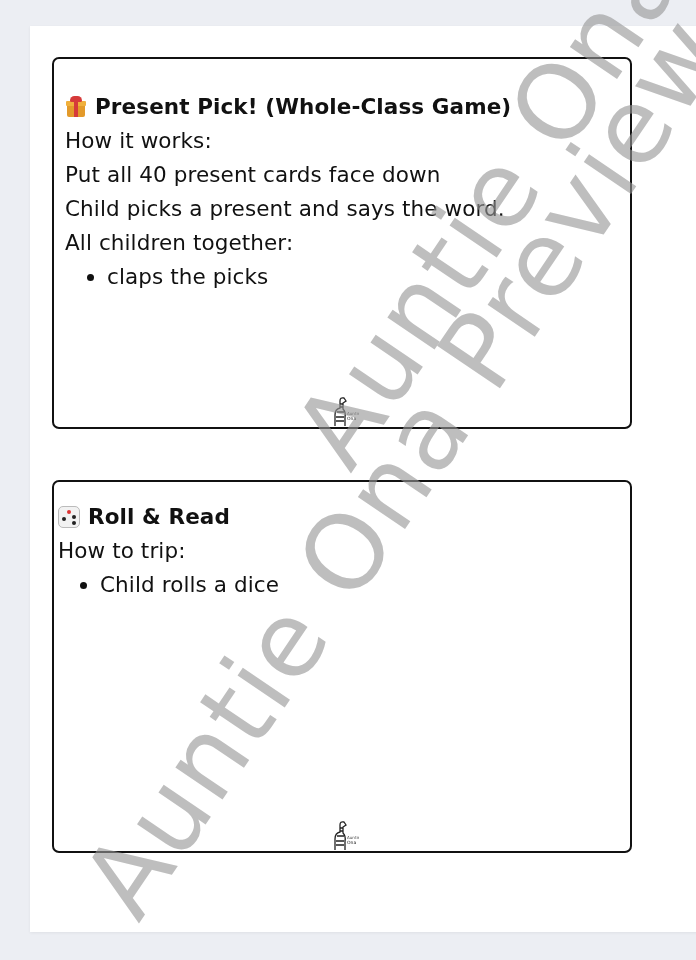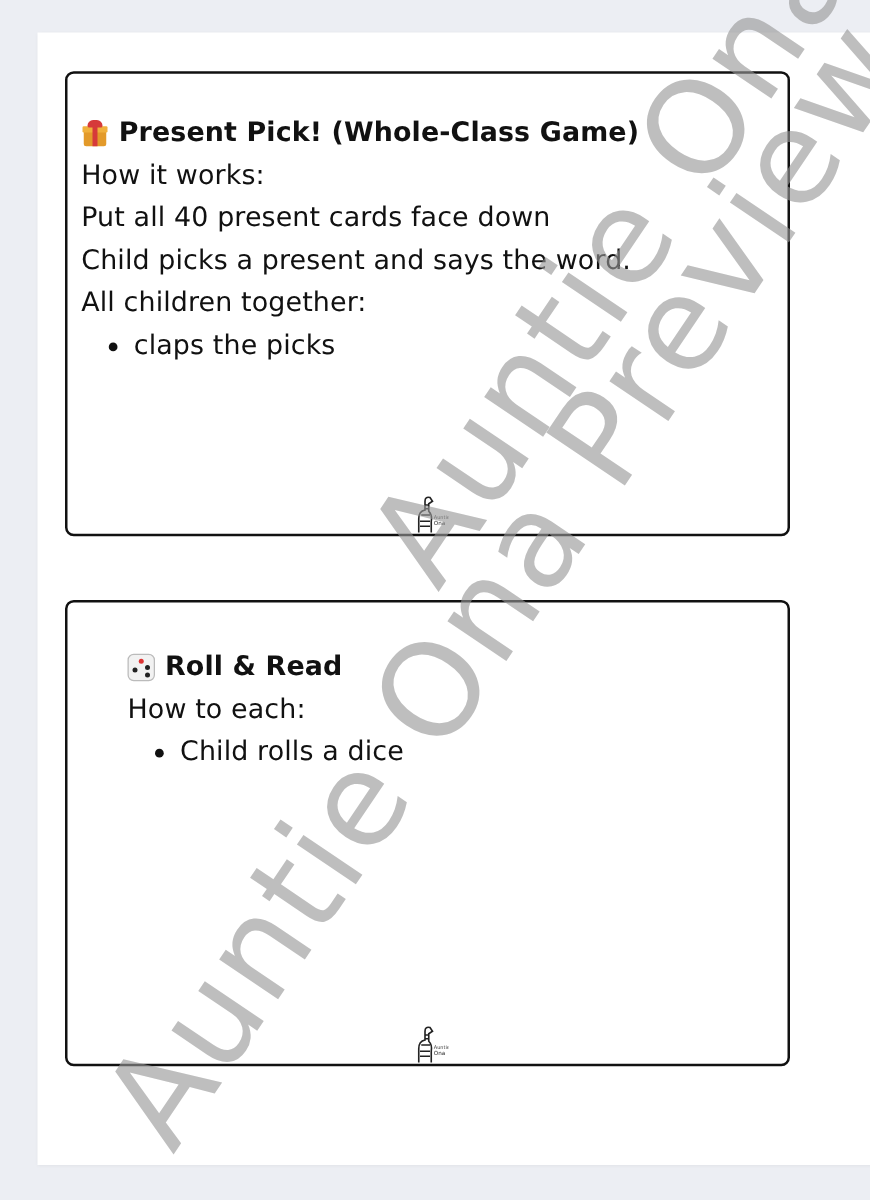--- a/index.html
+++ b/index.html
@@ -3,21 +3,21 @@
 <meta charset="utf-8">
 <style>
   html,body{margin:0;padding:0;}
   body{width:696px;height:960px;background:#eceef3;position:relative;overflow:hidden;font-family:"DejaVu Sans","Liberation Sans",sans-serif;}
   .page{position:absolute;left:30px;top:26px;width:694px;height:906px;background:#fff;box-shadow:0 1px 3px rgba(0,0,0,0.06);}
   .card{position:absolute;left:22px;width:580px;border:2.5px solid #111;border-radius:7px;box-sizing:border-box;background:#fff;}
   .card1{top:31px;height:372px;}
   .card2{top:454px;height:373px;}
   .content{position:absolute;color:#111;font-size:21.5px;line-height:34px;letter-spacing:0.1px;}
   .card1 .content{left:11px;top:31px;}
-  .card2 .content{left:4px;top:35px;margin-left:44px;}
+  .card2 .content{left:4px;top:18px;}
   .title{font-weight:bold;display:flex;align-items:center;}
   .emoji{display:inline-block;width:22px;height:22px;margin-right:8px;position:relative;}
   .gift .box{position:absolute;left:2px;top:8px;width:18px;height:13px;background:#e39a2a;border-radius:2px;}
   .gift .lid{position:absolute;left:1px;top:5px;width:20px;height:5px;background:#f0b03c;border-radius:1px;}
   .gift .rib{position:absolute;left:9px;top:5px;width:4px;height:16px;background:#d63a3a;}
   .gift .bow{position:absolute;left:5px;top:0;width:12px;height:6px;border-radius:6px 6px 2px 2px;background:#d63a3a;}
   .die{width:22px;height:22px;background:#f2f2f2;border:1px solid #bbb;border-radius:5px;box-sizing:border-box;}
   .die .pip{position:absolute;width:4px;height:4px;border-radius:50%;background:#222;}
   .die .red{background:#d33;}
   ul{margin:0;padding:0;list-style:none;}
@@ -67,21 +67,21 @@
     <div class="content">
       <div class="title">
         <span class="emoji die">
           <span class="pip red" style="left:8px;top:3px;"></span>
           <span class="pip" style="left:3px;top:10px;"></span>
           <span class="pip" style="left:13px;top:8px;"></span>
           <span class="pip" style="left:13px;top:14px;"></span>
         </span>
         <span>Roll &amp; Read</span>
       </div>
-      <div>How to each:</div>
+      <div>How to trip:</div>
       <ul>
         <li>Child rolls a dice</li>
       </ul>
     </div>
     <svg class="logo" viewBox="0 0 34 34">
       <g fill="none" stroke="#222" stroke-width="1.3">
         <path d="M10 33 L10 22 Q10 16 15 15 L15 8 Q15 4 19 5 L21 8 L18 10 L18 16 Q21 19 20 24 L20 33"></path>
         <path d="M11 24 L19 24 M11 28 L19 28 M15 11 L18 11 M15 14 L18 14 M12 19 L19 19"></path>
       </g>
       <text x="22" y="22" font-size="4" fill="#444" font-family="DejaVu Sans, sans-serif">Auntie</text>

